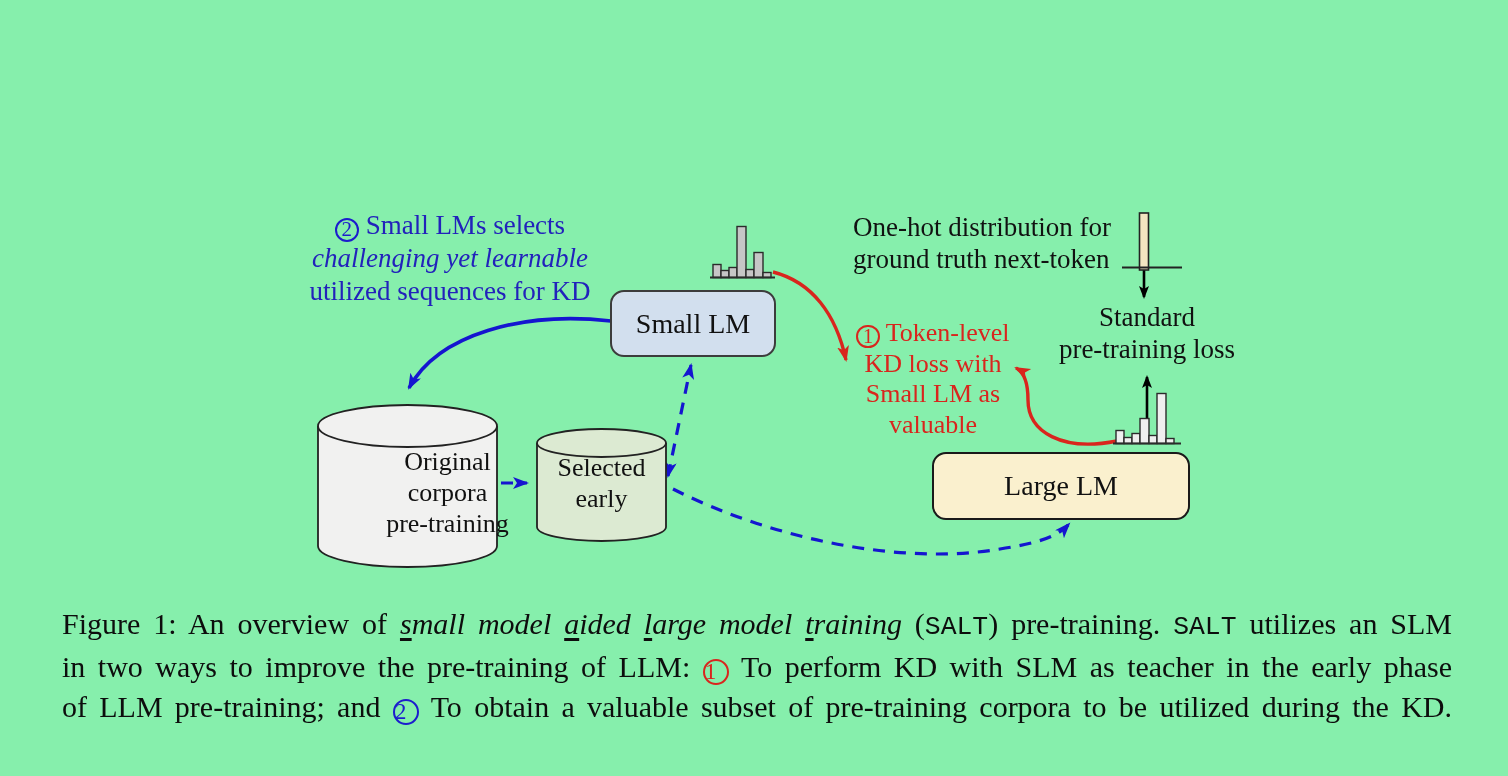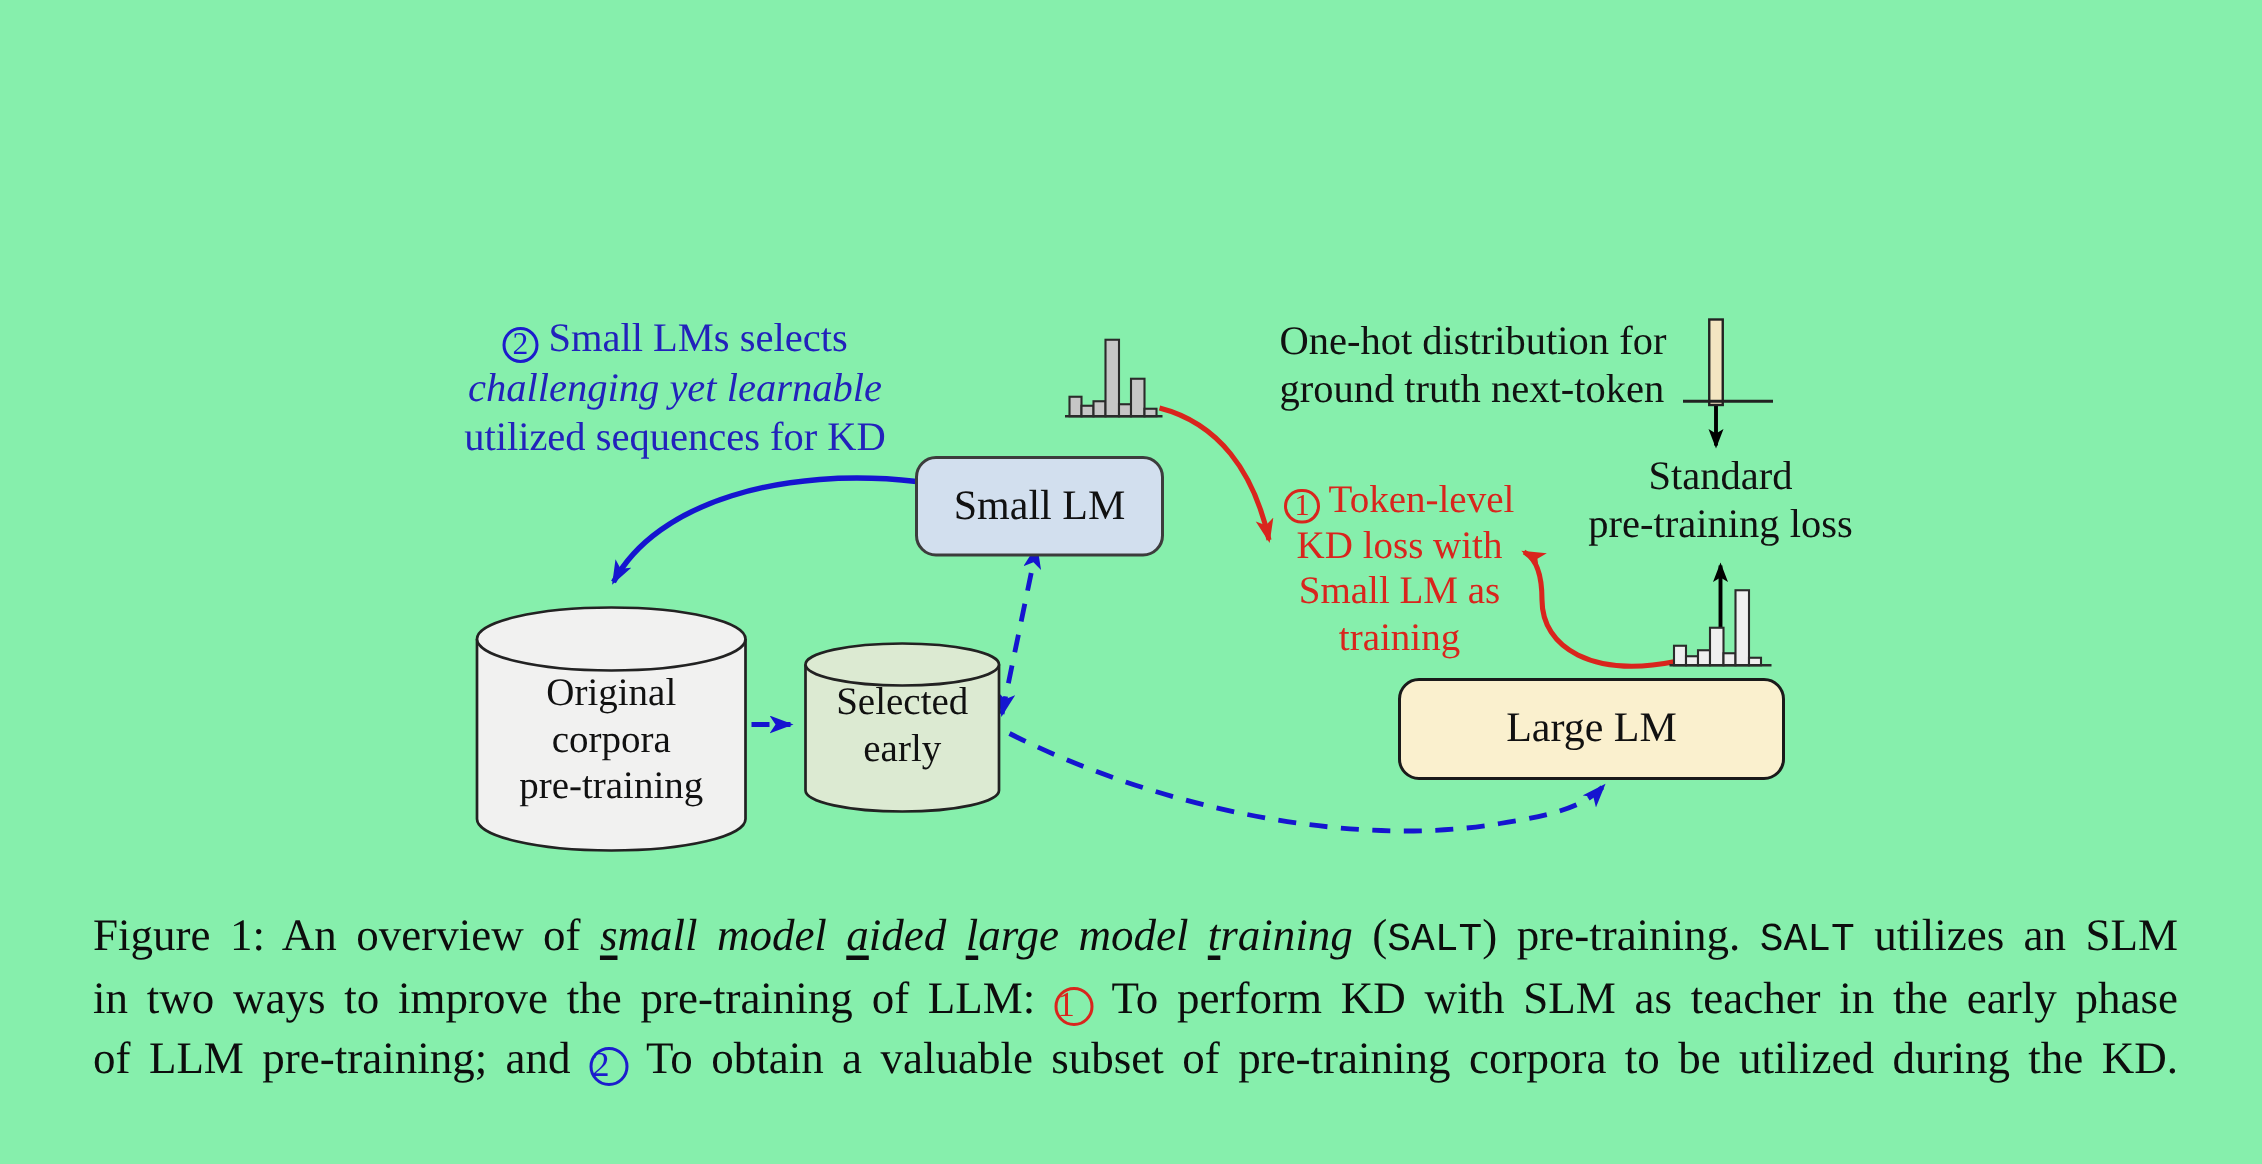--- a/index.html
+++ b/index.html
@@ -16,27 +16,27 @@
   .note-blue .it{font-style:italic;}
   
   .note-red{left:836px;top:318px;width:194px;text-align:center;
     font-size:26px;line-height:30.5px;color:#d9251d;}
   
   .onehot-label{left:853px;top:211px;font-size:27px;line-height:32px;white-space:nowrap;color:#111;}
   .std-label{left:1026px;top:301px;width:242px;text-align:center;font-size:27px;line-height:32px;color:#111;}
   
   .model-box{z-index:2;display:flex;align-items:center;justify-content:center;
     font-size:28px;border-radius:14px;box-sizing:border-box;}
-  .small-lm{left:610px;top:304px;width:166px;height:67px;
+  .small-lm{left:610px;top:290px;width:166px;height:67px;
     background:#d2dfee;border:2px solid #3c3c3c;}
   .large-lm{left:932px;top:452px;width:258px;height:68px;
     background:#faf0ce;border:2px solid #1a1a1a;}
   
   .cyl-label{z-index:3;text-align:center;font-size:26px;line-height:31px;color:#111;}
-  .orig-label{left:318px;top:446px;width:179px;}
+  .orig-label{left:318px;top:446px;width:179px;padding-left:40px;}
   .sel-label{left:537px;top:452px;width:129px;}
   
   .circ{display:inline-block;width:0.95em;height:0.95em;border:2px solid currentColor;
     border-radius:50%;text-align:center;line-height:0.92em;font-size:0.78em;
     vertical-align:-0.08em;font-style:normal;}
   .red-circ{color:#d9251d;}
   .blue-circ{color:#1c1ccd;}
   
   .caption{left:62px;top:604px;width:1390px;font-size:30px;line-height:40px;color:#0d0d0d;}
   .cap-line{text-align:justify;text-align-last:justify;}
@@ -123,21 +123,21 @@
   </div>
 
   <div class="abs model-box small-lm">
     <span>Small LM</span>
   </div>
 
   <div class="abs txt note-red">
     <div><span class="circ red-circ">1</span><span> Token-level</span></div>
     <div>KD loss with</div>
     <div>Small LM as</div>
-    <div>training</div>
+    <div>valuable</div>
   </div>
 
   <div class="abs txt std-label">
     <div>Standard</div>
     <div>pre-training loss</div>
   </div>
 
   <div class="abs txt onehot-label">
     <div>One-hot distribution for</div>
     <div>ground truth next-token</div>

